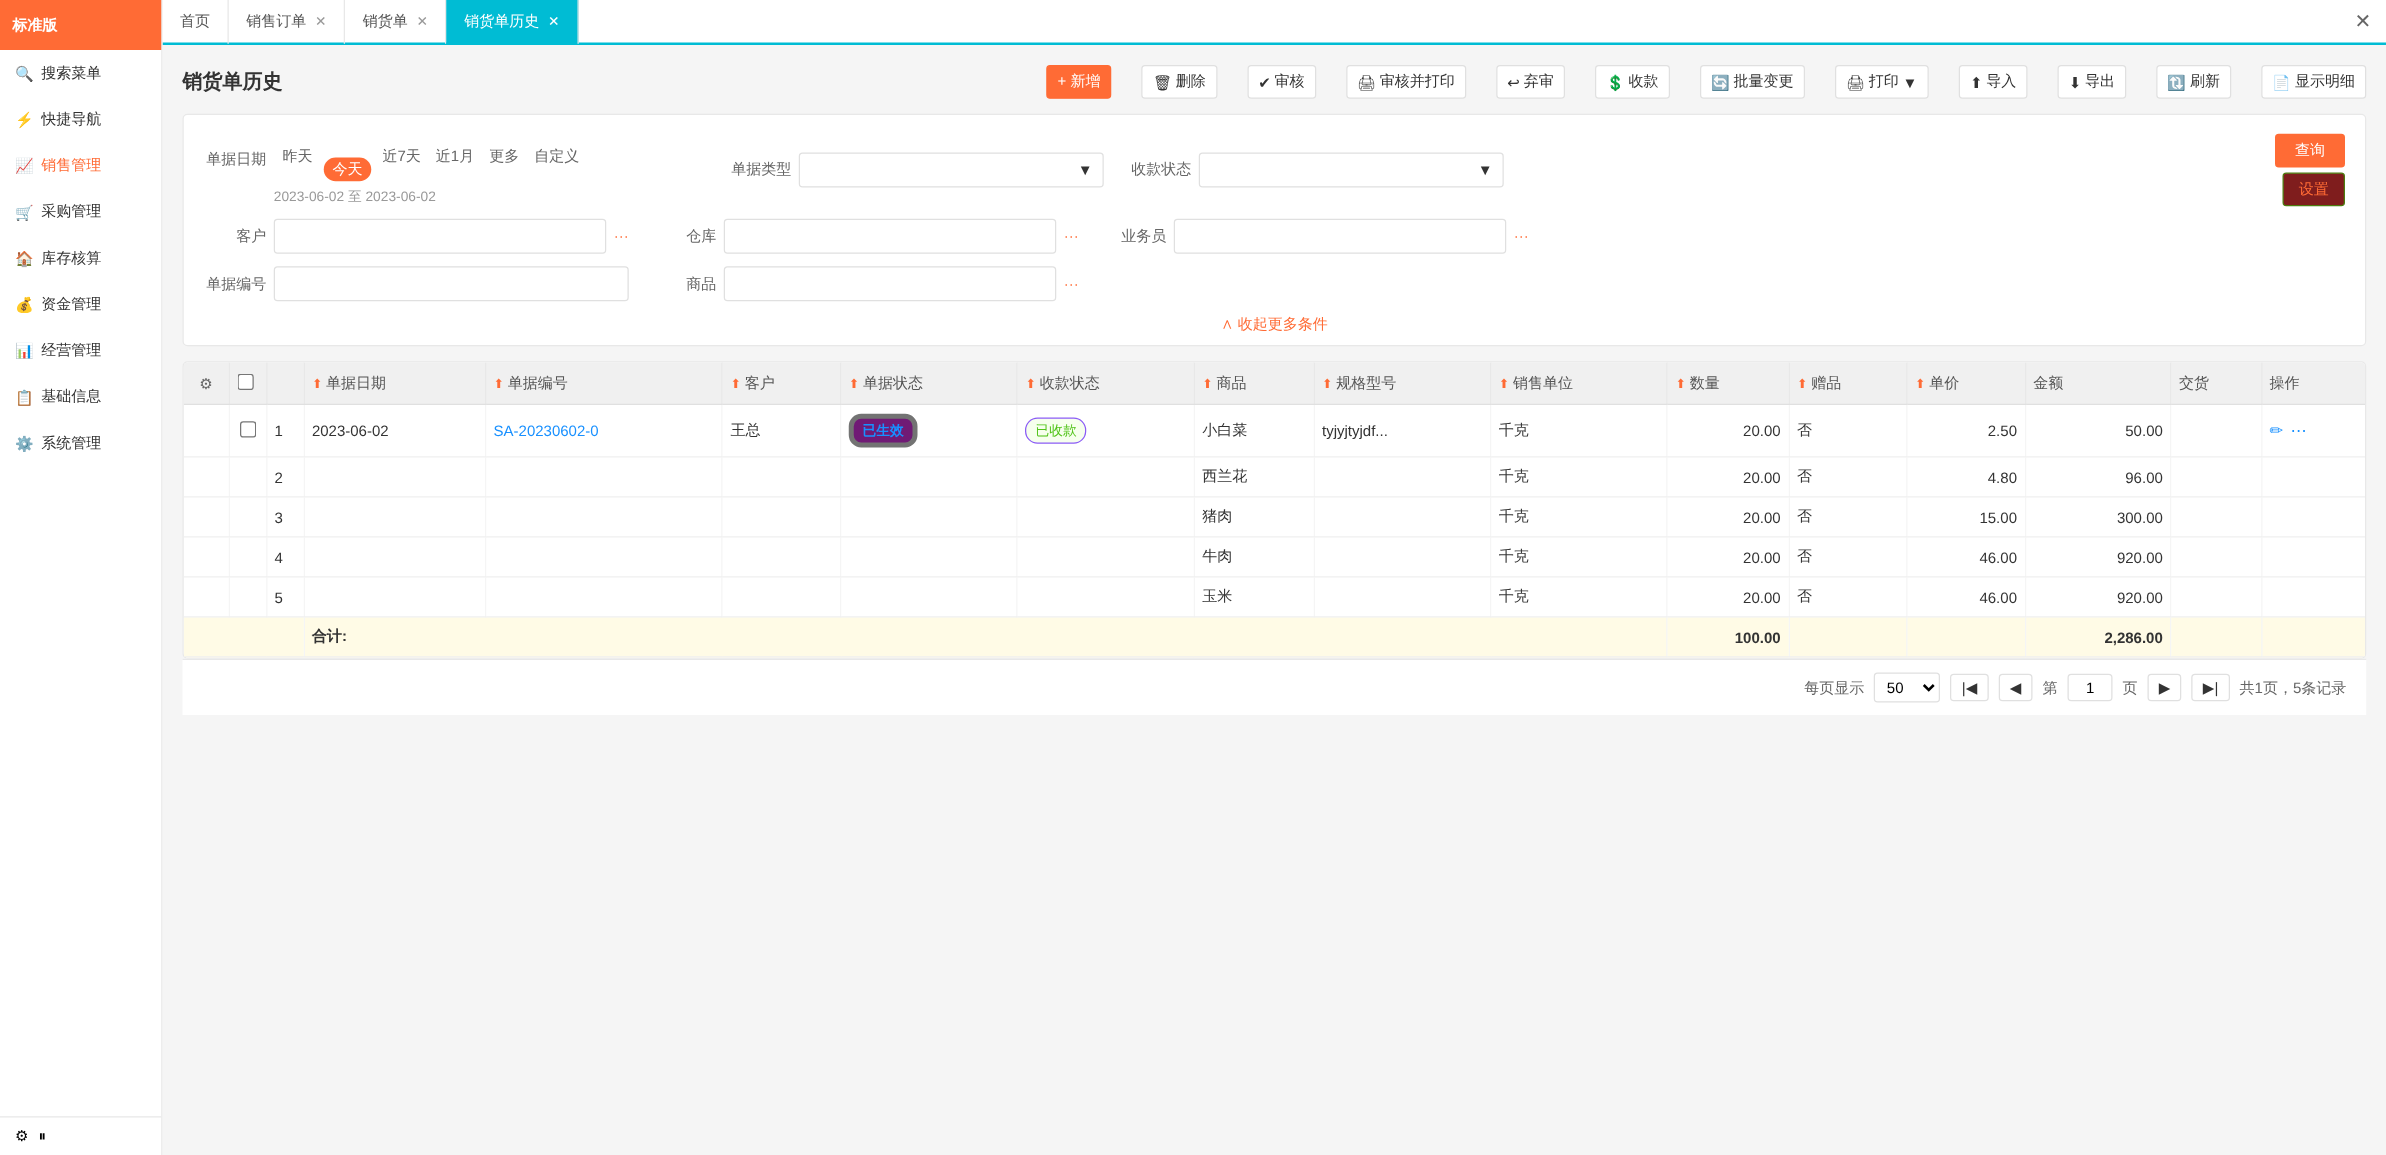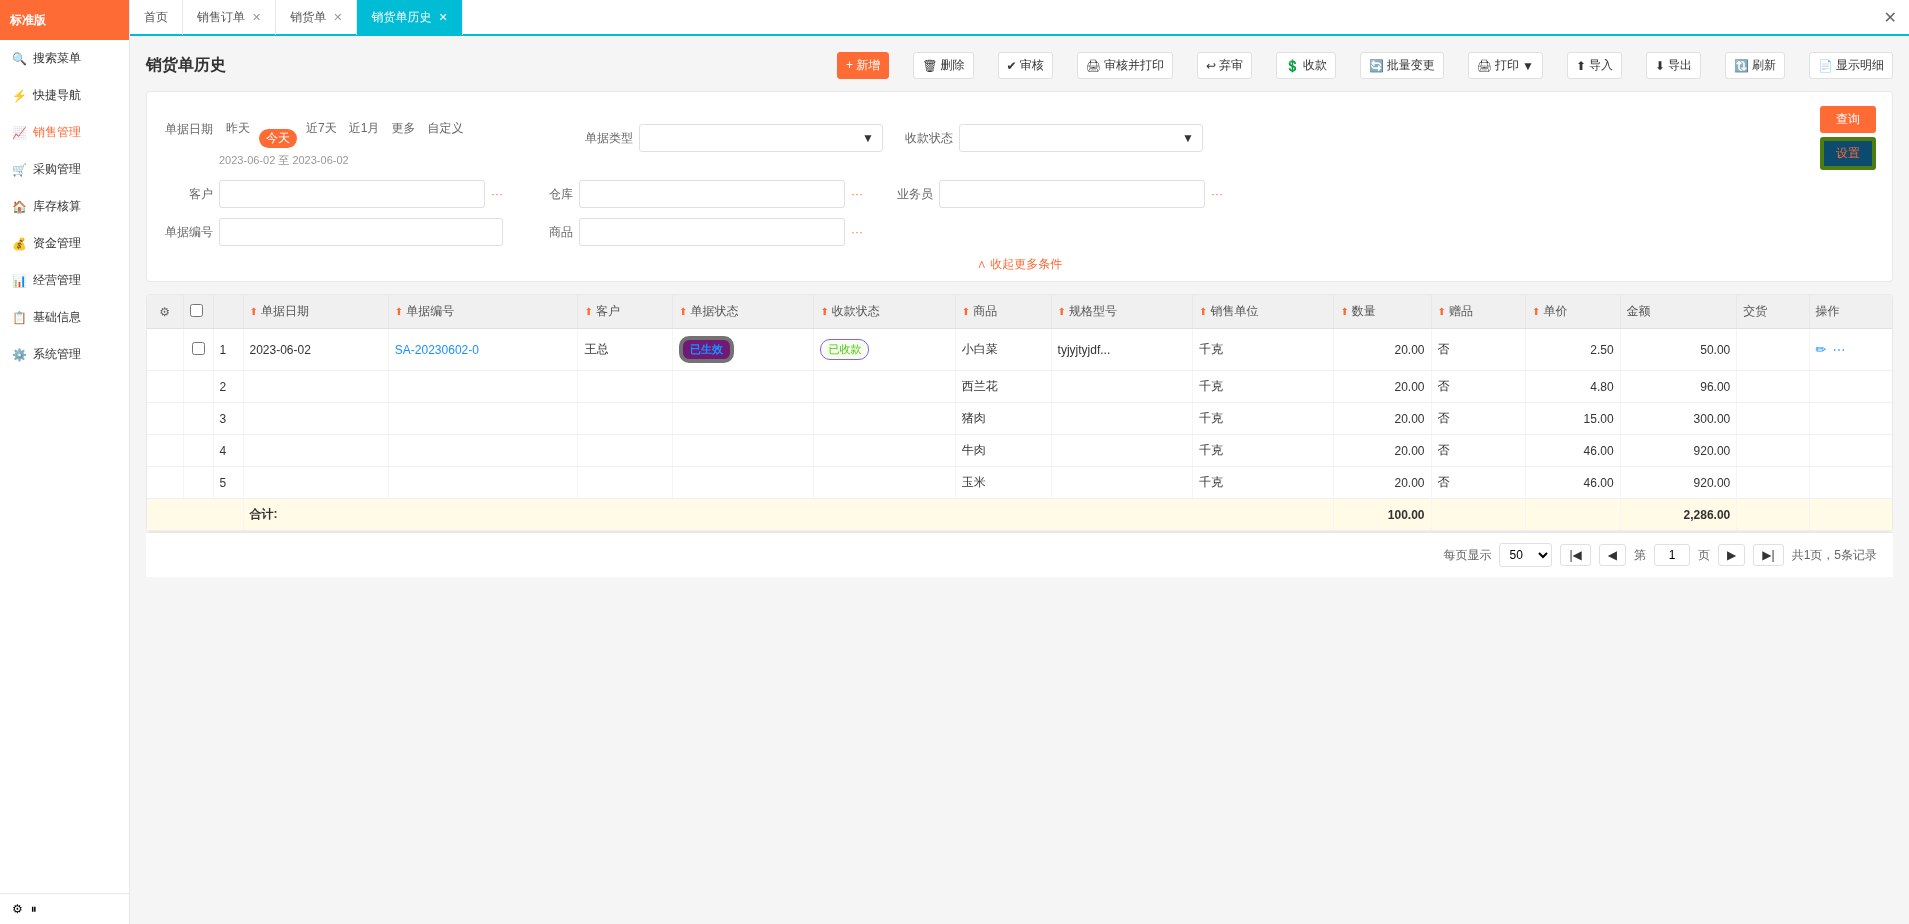--- a/index.html
+++ b/index.html
@@ -128,23 +128,23 @@
     .btn-query {
       background: #ff6b35;
       color: #fff;
       border: none;
       padding: 5px 16px;
       border-radius: 3px;
       cursor: pointer;
       font-size: 12px;
     }
     .btn-setting {
-      background: #0c4a6e;
+      background: #7f1d1d;
       color: #ff6b35;
-      border: 4px solid #4d7c0f;
+      border: 1px solid #4d7c0f;
       padding: 4px 12px;
       border-radius: 3px;
       cursor: pointer;
       font-size: 12px;
     }
 
     
     .filter-card {
       background: #fff;
       border-radius: 4px;

